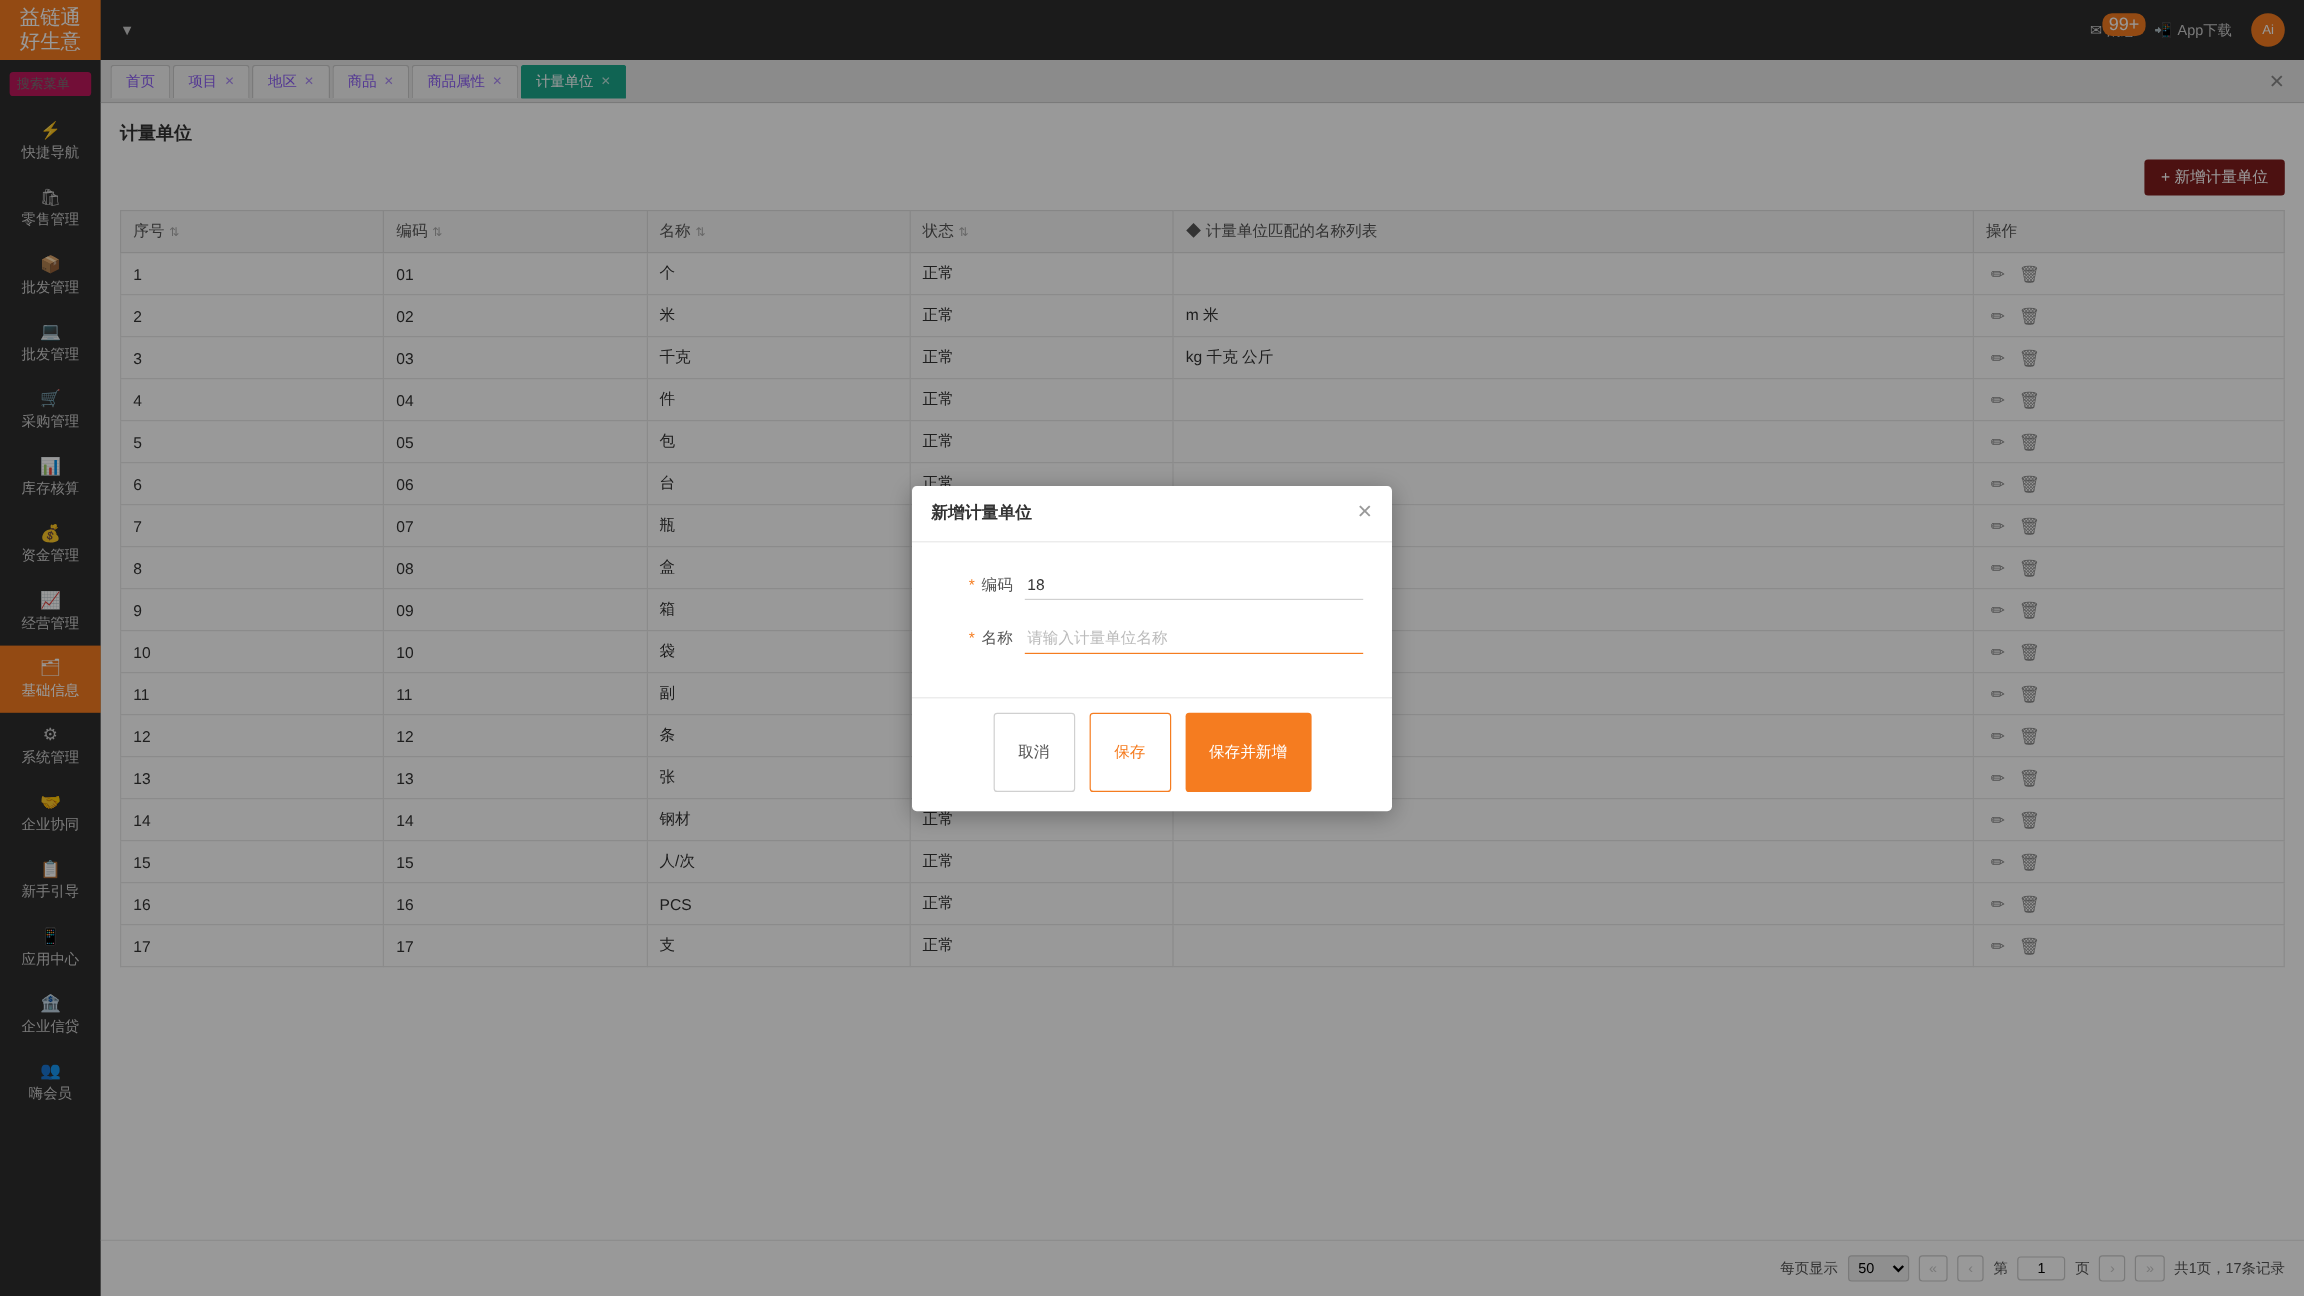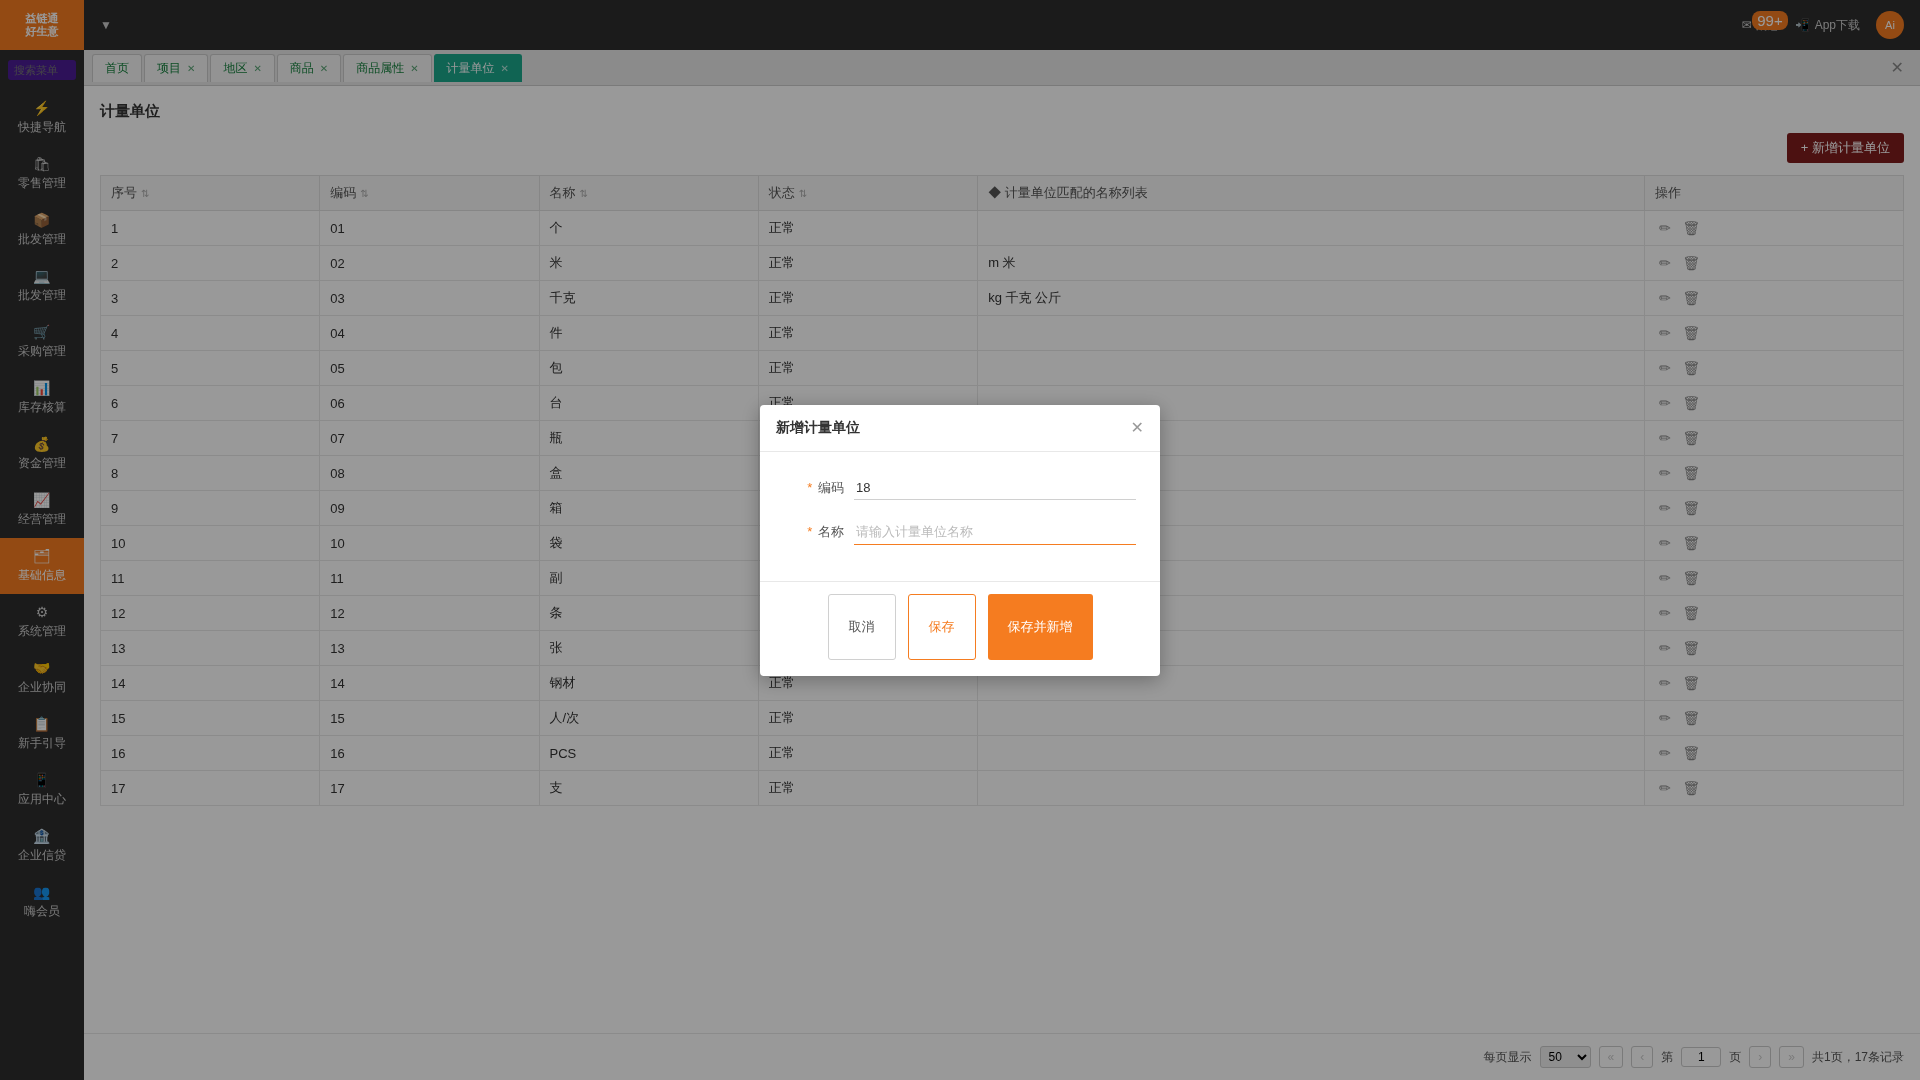--- a/index.html
+++ b/index.html
@@ -1,43 +1,43 @@
 <!DOCTYPE html>
 <html><head>
   <meta charset="utf-8">
   <style>
     * { box-sizing: border-box; margin: 0; padding: 0; }
     body { font-family: "Microsoft YaHei", "PingFang SC", sans-serif; font-size: 13px; background: #f0f2f5; color: #333; height: 1080px; width: 1920px; overflow: hidden; display: flex; }
 
     
     .sidebar { width: 84px; background: #2d2d2d; display: flex; flex-direction: column; height: 1080px; flex-shrink: 0; }
     .sidebar-logo { height: 50px; background: #f57c20; display: flex; align-items: center; justify-content: center; }
-    .sidebar-logo-text { color: white; font-size: 11px; font-weight: bold; text-align: center; line-height: 1.2; }
+    .sidebar-logo-text { color: white; font-size: 17px; font-weight: normal; text-align: center; line-height: 1.2; }
     .sidebar-search { padding: 10px 8px; }
-    .sidebar-search input { width: 100%; background: #4c1d95; border: none; border-radius: 3px; color: #ccc; padding: 4px 6px; font-size: 11px; outline: none; }
+    .sidebar-search input { width: 100%; background: #be185d; border: none; border-radius: 3px; color: #ccc; padding: 4px 6px; font-size: 11px; outline: none; }
     .sidebar-nav-item { padding: 10px 8px; color: #ccc; font-size: 12px; text-align: center; cursor: pointer; display: flex; flex-direction: column; align-items: center; gap: 3px; }
     .sidebar-nav-item.active { background: #f57c20; color: white; }
     .sidebar-nav-icon { font-size: 14px; }
 
     
     .main { flex: 1; display: flex; flex-direction: column; height: 1080px; }
 
     
     .topbar { height: 50px; background: #2d2d2d; display: flex; align-items: center; justify-content: space-between; padding: 0 16px; flex-shrink: 0; }
     .topbar-left { display: flex; align-items: center; gap: 8px; }
     .topbar-dropdown { color: #ccc; font-size: 12px; display: flex; align-items: center; gap: 4px; cursor: pointer; }
     .topbar-right { display: flex; align-items: center; gap: 16px; }
     .topbar-msg { color: #ccc; font-size: 12px; display: flex; align-items: center; gap: 4px; cursor: pointer; position: relative; }
     .badge { background: #f57c20; color: white; border-radius: 8px; padding: 1px 5px; font-size: 15px; position: absolute; top: -6px; right: -8px; }
     .topbar-app { color: #ccc; font-size: 12px; cursor: pointer; display: flex; align-items: center; gap: 4px; }
     .topbar-avatar { width: 28px; height: 28px; background: #f57c20; border-radius: 50%; display: flex; align-items: center; justify-content: center; color: white; font-size: 11px; cursor: pointer; }
 
     
     .tabbar { height: 36px; background: #e8e8e8; display: flex; align-items: center; padding: 0 8px; gap: 2px; flex-shrink: 0; border-bottom: 1px solid #ccc; }
-    .tab { height: 28px; padding: 0 12px; display: flex; align-items: center; gap: 6px; font-size: 12px; border-radius: 3px 3px 0 0; cursor: pointer; background: #f5f5f5; border: 1px solid #ccc; border-bottom: none; color: #15803d; }
+    .tab { height: 28px; padding: 0 12px; display: flex; align-items: center; gap: 6px; font-size: 12px; border-radius: 3px 3px 0 0; cursor: pointer; background: #f5f5f5; border: 1px solid #ccc; border-bottom: none; color: #8b5cf6; }
     .tab.active { background: #1ba78b; color: white; border-color: #1ba78b; }
     .tab-close { font-size: 10px; opacity: 0.7; }
     .tabbar-close { margin-left: auto; color: #888; cursor: pointer; font-size: 16px; padding: 0 8px; }
 
     
     .content { flex: 1; background: white; padding: 16px; overflow-y: auto; position: relative; }
     .page-title { font-size: 15px; font-weight: bold; color: #333; margin-bottom: 12px; }
 
     
     .toolbar { display: flex; justify-content: flex-end; margin-bottom: 12px; }

